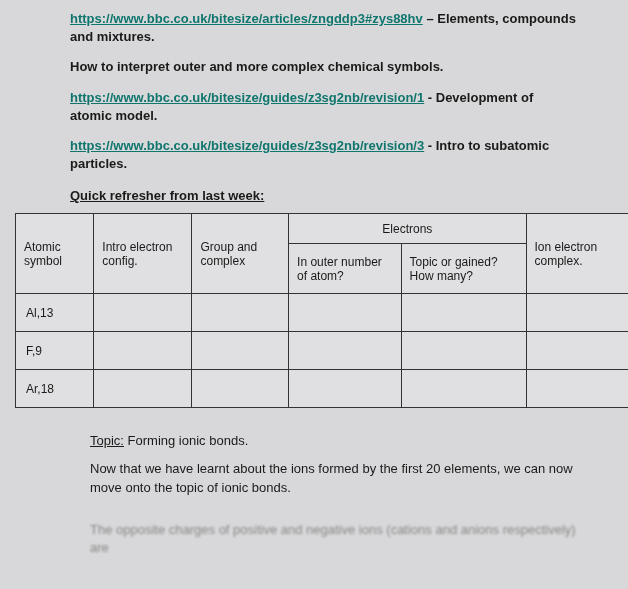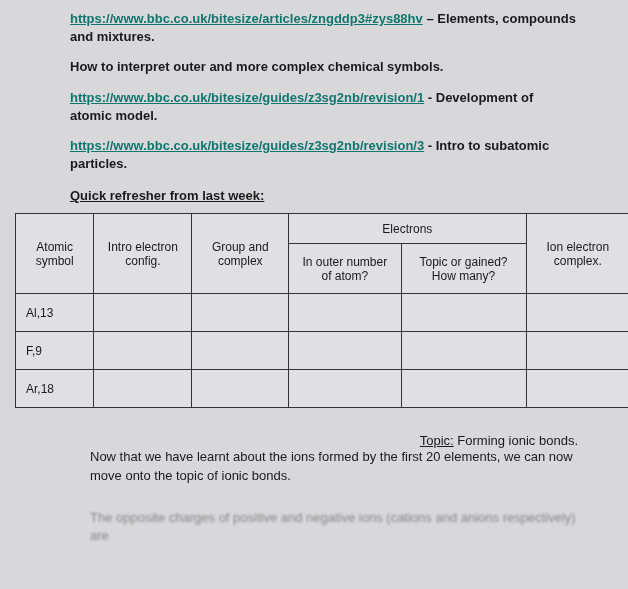--- a/index.html
+++ b/index.html
@@ -40,21 +40,21 @@
       background: #e0e0e2;
     }
     th, td {
       border: 1px solid #333;
       padding: 2px 8px;
       font-size: 12px;
       vertical-align: middle;
     }
     th {
       font-weight: normal;
-      text-align: center;
+      text-align: left;
     }
     .row-header {
       text-align: left;
       padding-left: 10px;
       height: 38px;
       margin-top: 40px;
     }
     .col-header {
       height: 50px;
     }
@@ -64,21 +64,21 @@
     }
     .lesson-section {
       margin-top: 25px;
       padding-left: 20px;
     }
     .lesson-title {
       text-decoration: underline;
       margin-bottom: 12px;
     }
     .lesson-topic {
-      text-align: right;
+      margin-bottom: 12px;
     }
     .lesson-topic .label {
       text-decoration: underline;
     }
     .lesson-body {
       margin-bottom: 24px;
       line-height: 1.4;
     }
     .fade-out {
       color: #888;

